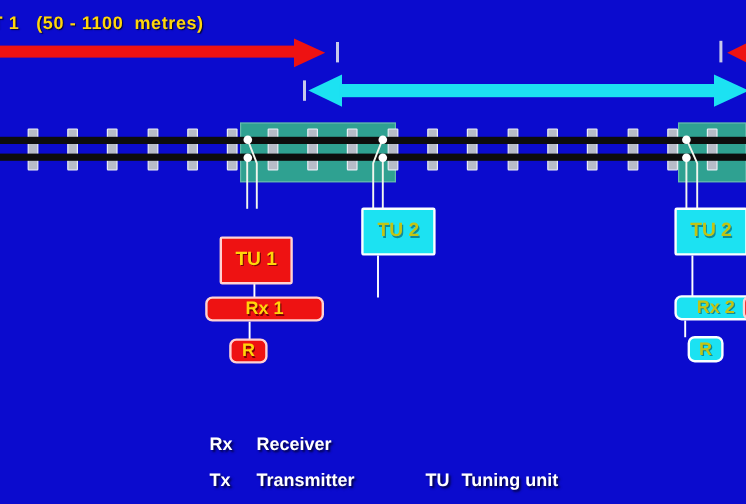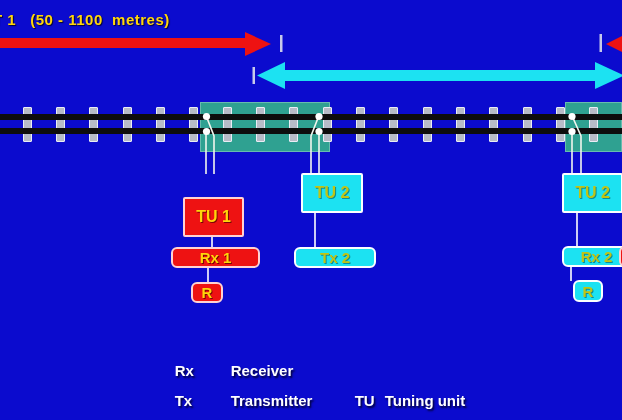--- a/index.html
+++ b/index.html
@@ -41,21 +41,21 @@
   .sm-box{height:21px;font-size:15px;border-radius:6px;}
   .txt-on-red{color:var(--gold,#ffd60a);text-shadow:1px 1px 0 rgba(90,0,0,.8);}
   .txt-on-cyan{color:var(--gold_cyan,#c9c515);text-shadow:1px 1px 0 rgba(0,70,80,.55);margin-left:17px;}
   
   .legend-row{
     font-size:15px;font-weight:bold;color:#ffffff;
     text-shadow:1.5px 1.5px 2px rgba(0,0,20,.8);
     white-space:pre;
   }
   .legend-abbr{display:inline-block;}
-  .w38{width:56px;} .w30{width:30px;}
+  .w38{width:39px;} .w30{width:30px;}
 </style>
 </head>
 <body>
 
 <div id="stage">
 
   <div class="abs dist-label" style="left:-7px;top:11px;">T 1   (50 - 1100  metres)</div>
 
   <div class="abs zone" style="left:200px;top:102px;width:130px;height:50px;"></div>
   <div class="abs zone" style="left:565px;top:102px;width:57px;height:50px;"></div>
@@ -127,22 +127,21 @@
       <circle cx="319" cy="131.5" r="3.6"></circle>
       <circle cx="572" cy="116.5" r="3.6"></circle>
       <circle cx="572" cy="131.5" r="3.6"></circle>
     </g>
   </svg>
 
   <div class="abs eq-box eq-red tu-box txt-on-red" style="left:183px;top:173px;margin-top:24px;">TU 1</div>
   <div class="abs eq-box eq-cyan tu-box txt-on-cyan" style="left:284px;top:173px;width:62px;">TU 2</div>
   <div class="abs eq-box eq-cyan tu-box txt-on-cyan" style="left:545px;top:173px;">TU 2</div>
 
-  <div class="abs eq-box eq-red sm-box txt-on-red" style="left:171px;top:247px;width:89px;">Rx 1</div>
-  <div class="abs eq-box eq-cyan sm-box txt-on-cyan" style="left:277px;top:247px;width:82px;">Tx 2</div>
+  <div class="abs eq-box eq-red sm-box txt-on-red" style="left:171px;top:247px;width:99px;">Rx 1</div>
   <div class="abs eq-box eq-red sm-box txt-on-red" style="left:191px;top:282px;width:32px;">R</div>
 
   <div class="abs eq-box eq-cyan sm-box txt-on-cyan" style="left:545px;top:246px;width:69px;">Rx 2</div>
   <div class="abs eq-box eq-cyan sm-box txt-on-cyan" style="left:556px;top:280px;width:30px;height:22px;">R</div>
 
   <div class="abs eq-box eq-red sm-box" style="left:619px;top:246px;width:14px;"></div>
 
   <div class="abs legend-row" style="left:158px;top:345px;">
     <span class="legend-abbr w38">Rx</span><span>Receiver</span>
   </div>

